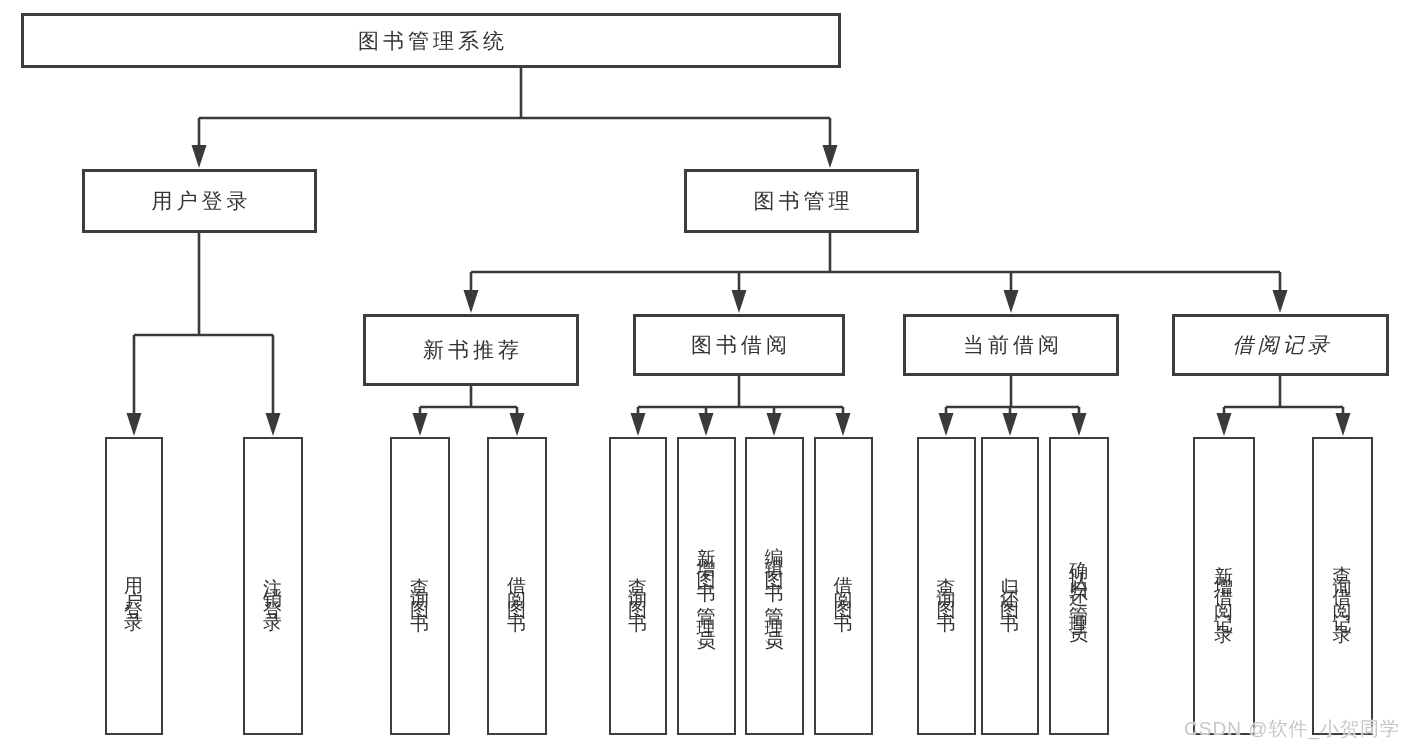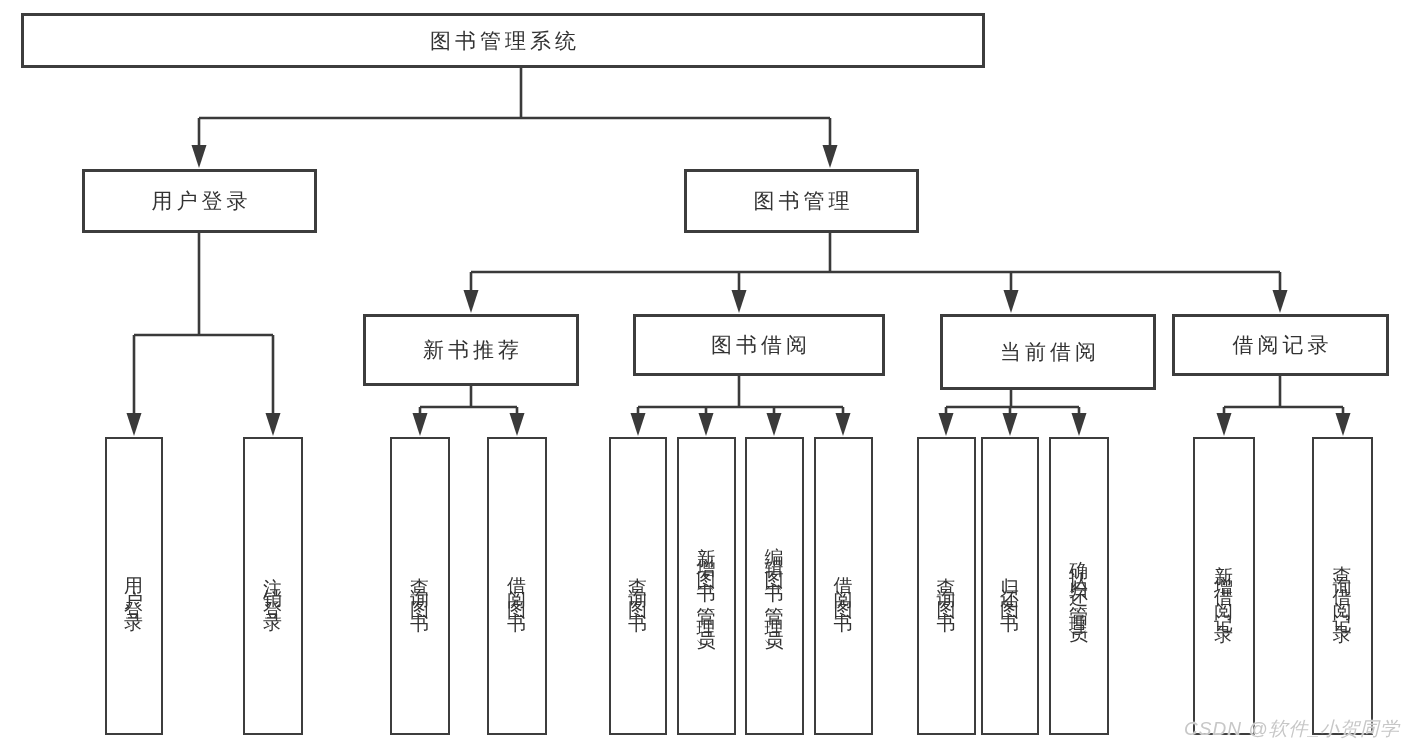--- a/index.html
+++ b/index.html
@@ -52,21 +52,20 @@
   .watermark {
     position: absolute;
     right: 5px;
     bottom: 5px;
     font-size: 19px;
     color: #c7c7c7;
     text-shadow: 0 0 2px #ffffff, 0 0 1px #ffffff;
     letter-spacing: 1px;
     white-space: nowrap;
     z-index: 5;
-    font-style: italic;
   }
 </style>
 </head>
 <body>
 
 <div class="canvas">
 
   <svg class="connectors" viewBox="0 0 1405 747" xmlns="http://www.w3.org/2000/svg">
     <g stroke="#3a3a3a" stroke-width="2.6" fill="none">
 
@@ -133,29 +132,29 @@
 
       <polygon points="938.5,413 953.5,413 946,436"></polygon>
       <polygon points="1002.5,413 1017.5,413 1010,436"></polygon>
       <polygon points="1071.5,413 1086.5,413 1079,436"></polygon>
 
       <polygon points="1216.5,413 1231.5,413 1224,436"></polygon>
       <polygon points="1335.5,413 1350.5,413 1343,436"></polygon>
     </g>
   </svg>
 
-  <div class="node h" style="left:21px; top:13px; width:964px; height:55px;">图书管理系统</div>
+  <div class="node h" style="left:21px; top:13px; width:820px; height:55px;">图书管理系统</div>
 
   <div class="node h" style="left:82px; top:169px; width:235px; height:64px;">用户登录</div>
   <div class="node h" style="left:684px; top:169px; width:235px; height:64px;">图书管理</div>
 
   <div class="node h" style="left:363px; top:314px; width:216px; height:72px;">新书推荐</div>
-  <div class="node h" style="left:633px; top:314px; width:252px; height:62px;text-align:right;">图书借阅</div>
-  <div class="node h" style="left:940px; top:314px; width:216px; height:76px;">当前借阅</div>
-  <div class="node h" style="left:1172px; top:314px; width:217px; height:62px;">借阅记录</div>
+  <div class="node h" style="left:633px; top:314px; width:212px; height:62px;text-align:right;">图书借阅</div>
+  <div class="node h" style="left:903px; top:314px; width:216px; height:62px;">当前借阅</div>
+  <div class="node h" style="left:1172px; top:314px; width:217px; height:62px;font-style:italic;">借阅记录</div>
 
   <div class="node leaf" style="left:105px; top:437px; width:58px; height:298px;">
     <span class="vtext">用户登录</span>
   </div>
   <div class="node leaf" style="left:243px; top:437px; width:60px; height:298px;">
     <span class="vtext">注销登录</span>
   </div>
 
   <div class="node leaf" style="left:390px; top:437px; width:60px; height:298px;">
     <span class="vtext">查询图书</span>

